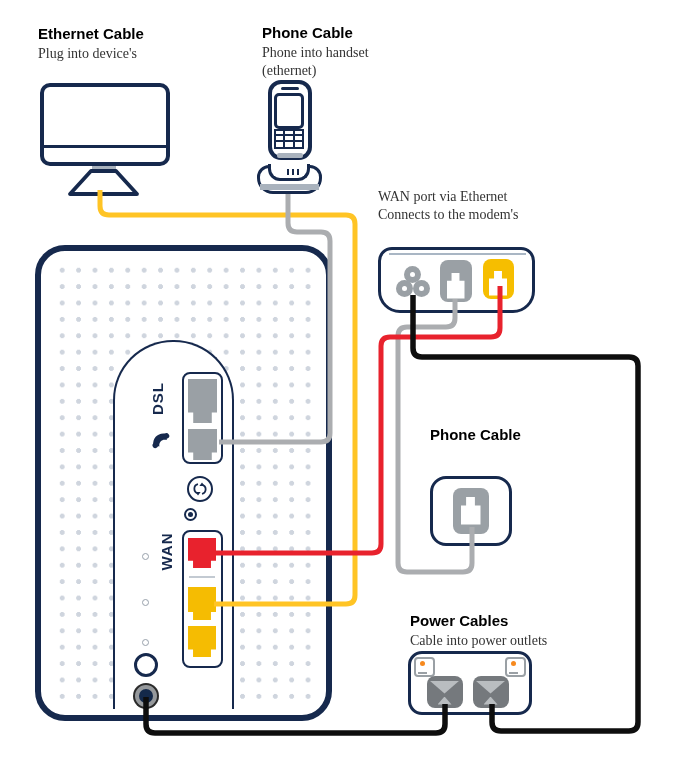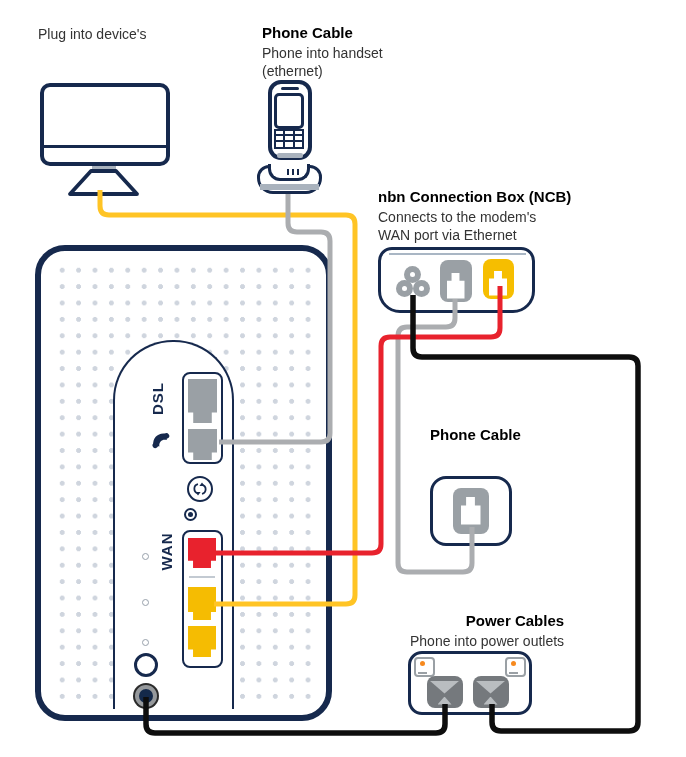--- a/index.html
+++ b/index.html
@@ -7,21 +7,21 @@
     --gray:#9AA0A5; --cable-gray:#ABADB0; --orange:#F6891E; --dot:#CFD5DE;
   }
   html,body{margin:0;padding:0;background:#fff;}
   #canvas{position:relative;width:686px;height:757px;background:#fff;overflow:hidden;
           font-family:"Liberation Sans","DejaVu Sans",sans-serif;}
   .abs{position:absolute;box-sizing:border-box;}
 
   
   .label-block{position:absolute;z-index:60;}
   .label-block h3{margin:0 0 3px 0;font-size:15px;font-weight:bold;color:#000;line-height:17px;}
-  .label-block p{margin:0;font-size:14px;color:#333;line-height:18px;}
+  .label-block p{margin:0;font-size:14px;color:#333;line-height:18px;font-family:Liberation Serif, serif;}
 
   
   .modem{left:35px;top:245px;width:297px;height:476px;border:6px solid var(--navy);
          border-radius:30px;background:#fff;z-index:10;}
   .modem-dots{left:13px;top:11px;width:258px;height:440px;
       background-image:radial-gradient(var(--dot) 2.3px,transparent 2.5px);
       background-size:16.4px 16.4px;}
   .modem-panel{left:72px;top:89px;width:121px;height:369px;background:#fff;
       border:2px solid var(--navy);border-bottom:none;border-radius:60px 60px 0 0;}
   .port-group{border:2px solid var(--navy);border-radius:8px;background:#fff;}
@@ -206,33 +206,33 @@
   <svg id="cable-svg" width="686" height="757">
       <path d="M100,190 L100,206 Q100,215 109,215 L346,215 Q355,215 355,224 L355,595 Q355,604 346,604 L214,604" fill="none" stroke="#FFC425" stroke-width="5"></path>
       <path d="M288,194 L288,223 Q288,232 297,232 L321,232 Q330,232 330,241 L330,433 Q330,442 321,442 L219,442" fill="none" stroke="#ABADB0" stroke-width="5"></path>
       <path d="M455,299 L455,318 Q455,327 446,327 L407,327 Q398,327 398,336 L398,563 Q398,572 407,572 L463,572 Q472,572 472,563 L472,527" fill="none" stroke="#ABADB0" stroke-width="5"></path>
       <path d="M500,286 L500,328 Q500,337 491,337 L390,337 Q381,337 381,346 L381,544 Q381,553 372,553 L214,553" fill="none" stroke="#E8222D" stroke-width="5"></path>
       <path d="M413,295 L413,348 Q413,357 422,357 L629,357 Q638,357 638,366 L638,722 Q638,731 629,731 L501,731 Q492,731 492,722 L492,704" fill="none" stroke="#0E0E0E" stroke-width="5.5"></path>
       <path d="M146,697 L146,724 Q146,733 155,733 L436,733 Q445,733 445,724 L445,704" fill="none" stroke="#0E0E0E" stroke-width="5.5"></path>
     </svg>
 
   <div class="label-block" style="left:38px;top:25px;">
+    <h3>Ethernet Cable</h3>
     <p>Plug into device's</p>
   </div>
   <div class="label-block" style="left:262px;top:24px;">
     <h3>Phone Cable</h3>
     <p>Phone into handset</p>
     <p>(ethernet)</p>
   </div>
   <div class="label-block" style="left:378px;top:188px;">
-    <h3>nbn Connection Box (NCB)</h3>
+    <p>WAN port via Ethernet</p>
     <p>Connects to the modem's</p>
-    <p>WAN port via Ethernet</p>
   </div>
   <div class="label-block" style="left:430px;top:426px;">
     <h3>Phone Cable</h3>
   </div>
-  <div class="label-block" style="left:410px;top:612px;text-align:right;">
+  <div class="label-block" style="left:410px;top:612px;">
     <h3>Power Cables</h3>
-    <p>Phone into power outlets</p>
+    <p>Cable into power outlets</p>
   </div>
 
 </div>
 
 </body></html>

